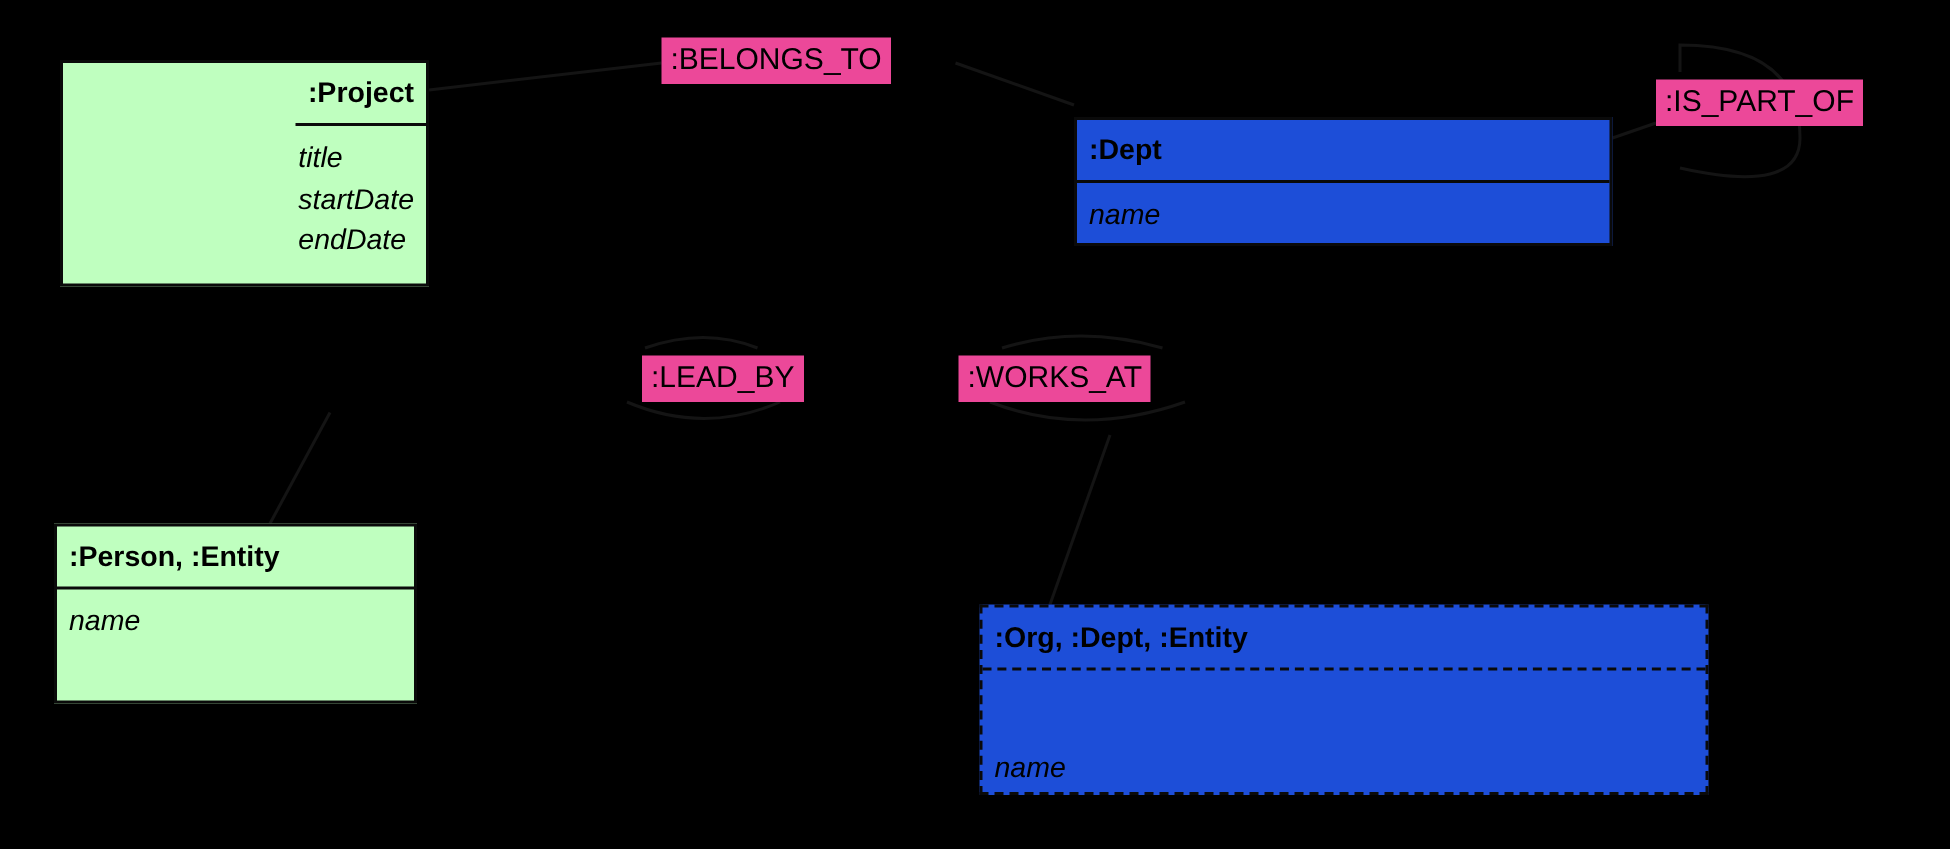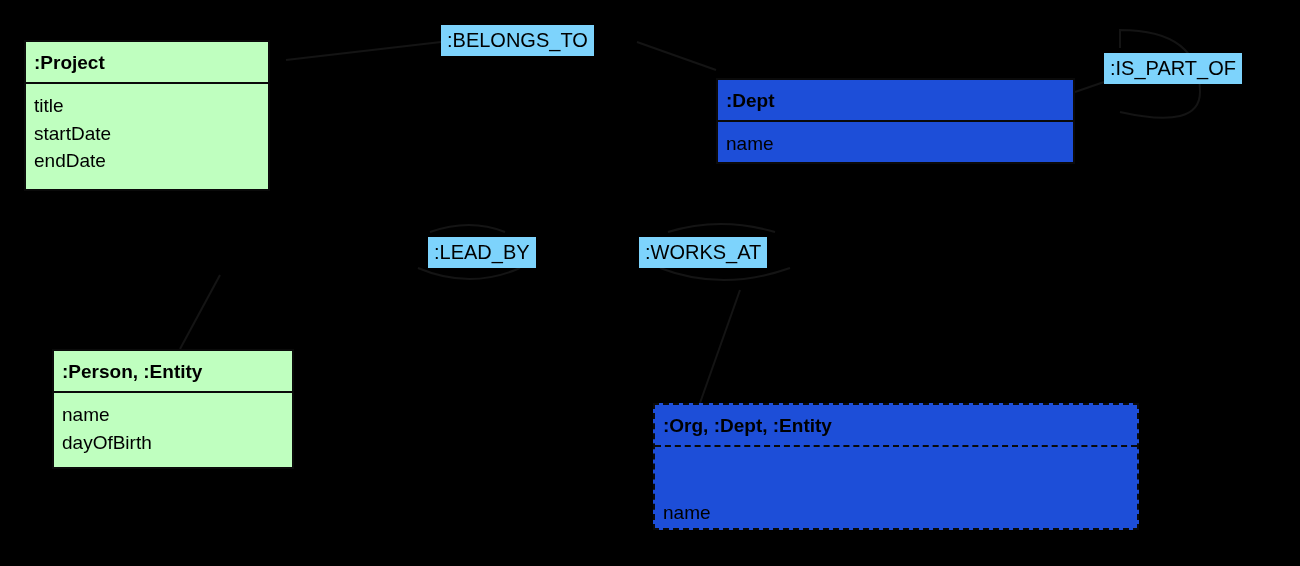--- a/index.html
+++ b/index.html
@@ -38,32 +38,33 @@
     border-bottom: 2px solid #0a0a0a;
     white-space: nowrap;
   }
   .node.dashed > .node-header {
     border-bottom: 2px dashed #0a0a0a;
   }
   .node-body {
     box-sizing: border-box;
     padding: 8px 8px 8px 8px;
     font-size: 19px;
+    font-style: italic;
     color: #000000;
     line-height: 1.45;
   }
   .prop { white-space: nowrap; }
 
   .green { background: #BFFFBF; }
   .yellow { background: #1d4ed8; }
 
   
   .edge-label {
     position: absolute;
-    background: #7dd3fc;
+    background: #ec4899;
     color: #000000;
     font-size: 20px;
     line-height: 1;
     padding: 5px 6px 6px 6px;
     white-space: nowrap;
   }
 
   
   .edges {
     position: absolute;
@@ -85,41 +86,40 @@
       <path d="M 1104 82 L 1075 92"></path>
       <path d="M 430 232 Q 470 218 505 232"></path>
       <path d="M 418 268 Q 470 290 520 268"></path>
       <path d="M 668 232 Q 720 216 775 232"></path>
       <path d="M 660 268 Q 722 292 790 268"></path>
       <path d="M 180 349 L 220 275"></path>
       <path d="M 700 403 L 740 290"></path>
     </g>
   </svg>
 
-  <div class="node green" style="left:24px; top:40px; width:246px; height:151px;">
+  <div class="node green" style="left:40px; top:40px; width:246px; height:151px;align-items:flex-end;">
     <div class="node-header">:Project</div>
     <div class="node-body">
       <div class="prop">title</div>
       <div class="prop">startDate</div>
       <div class="prop">endDate</div>
     </div>
   </div>
 
   <div class="node yellow" style="left:716px; top:78px; width:359px; height:86px;">
     <div class="node-header">:Dept</div>
     <div class="node-body">
       <div class="prop">name</div>
     </div>
   </div>
 
-  <div class="node green" style="left:52px; top:349px; width:242px; height:120px;">
+  <div class="node green" style="left:36px; top:349px; width:242px; height:120px;">
     <div class="node-header">:Person, :Entity</div>
     <div class="node-body">
       <div class="prop">name</div>
-      <div class="prop">dayOfBirth</div>
     </div>
   </div>
 
   <div class="node yellow dashed" style="left:653px; top:403px; width:486px; height:127px;">
     <div class="node-header">:Org, :Dept, :Entity</div>
     <div class="node-body">
       <div class="prop">name</div>
       <div class="prop">taxId</div>
     </div>
   </div>

